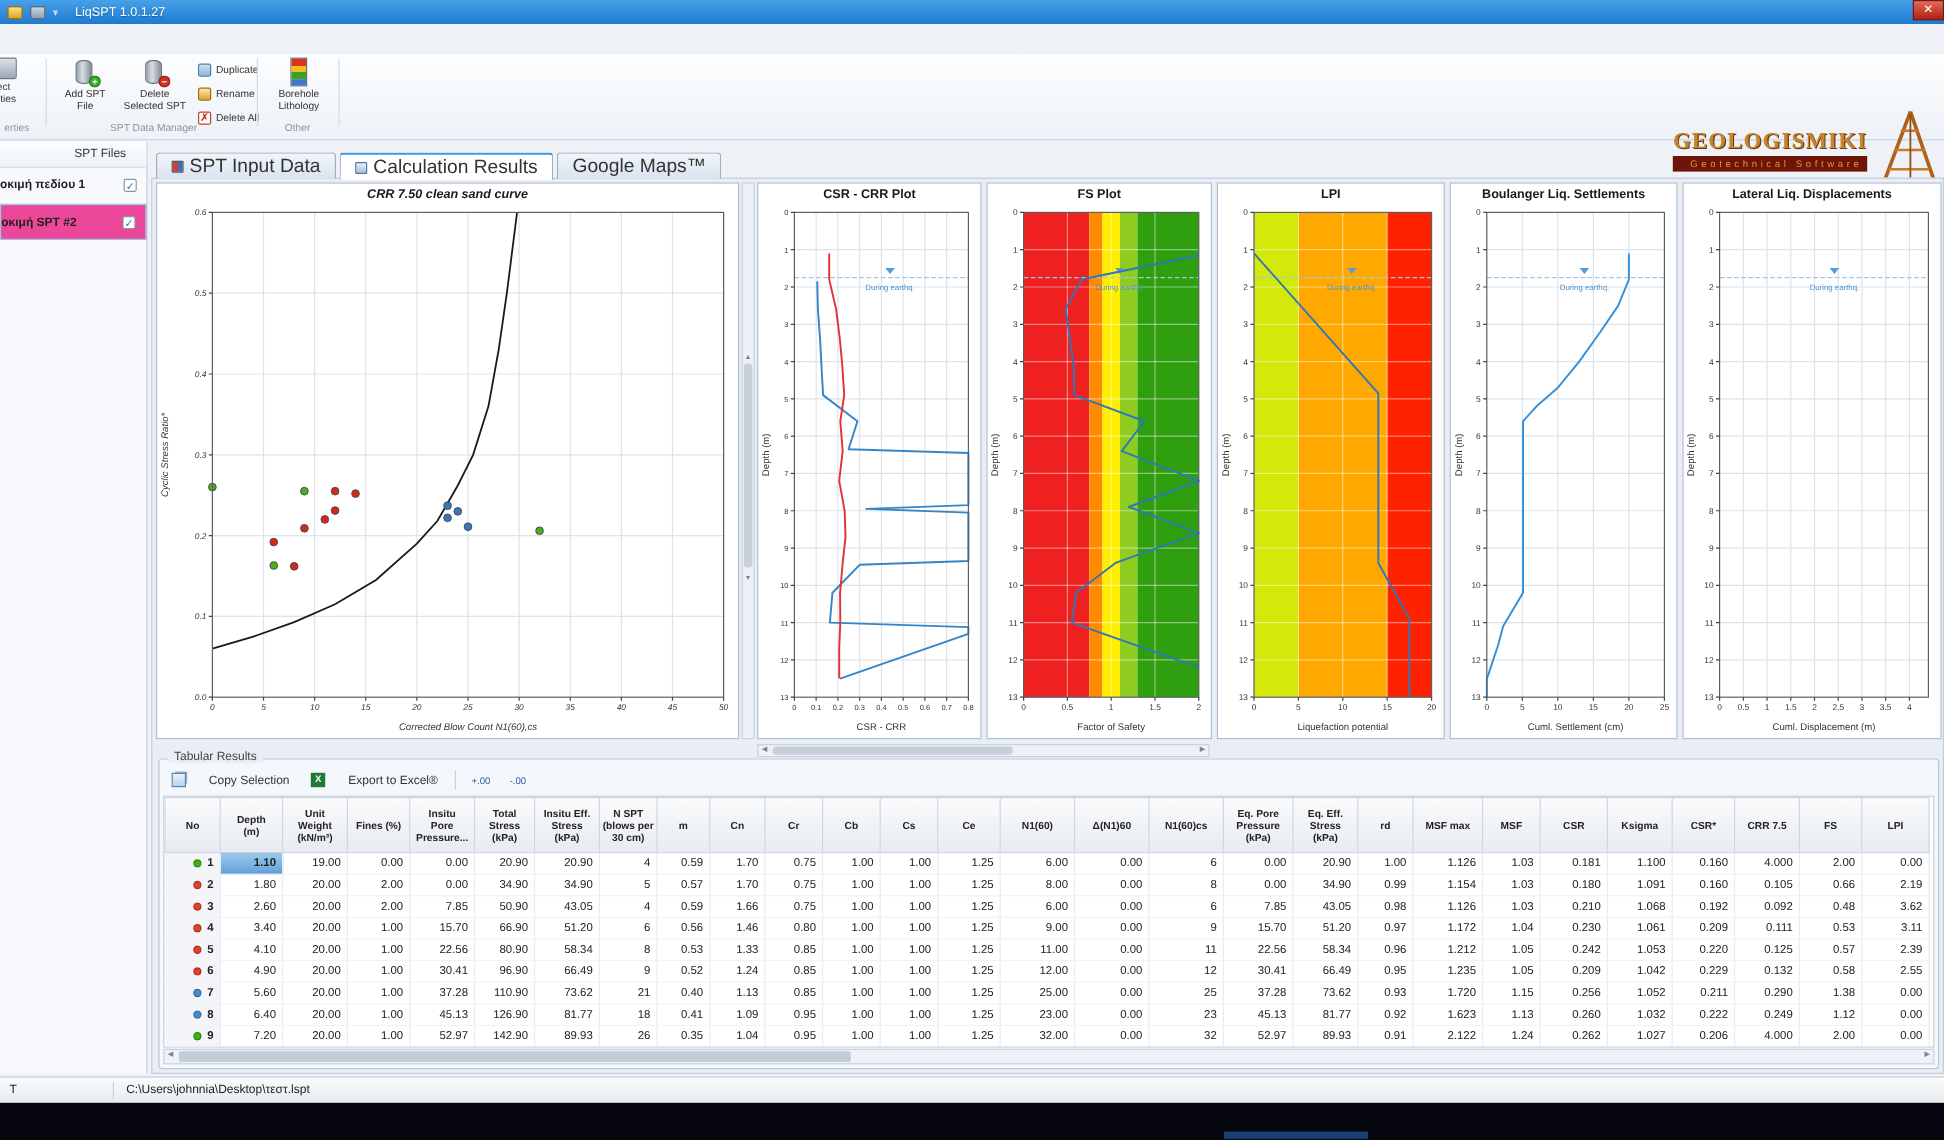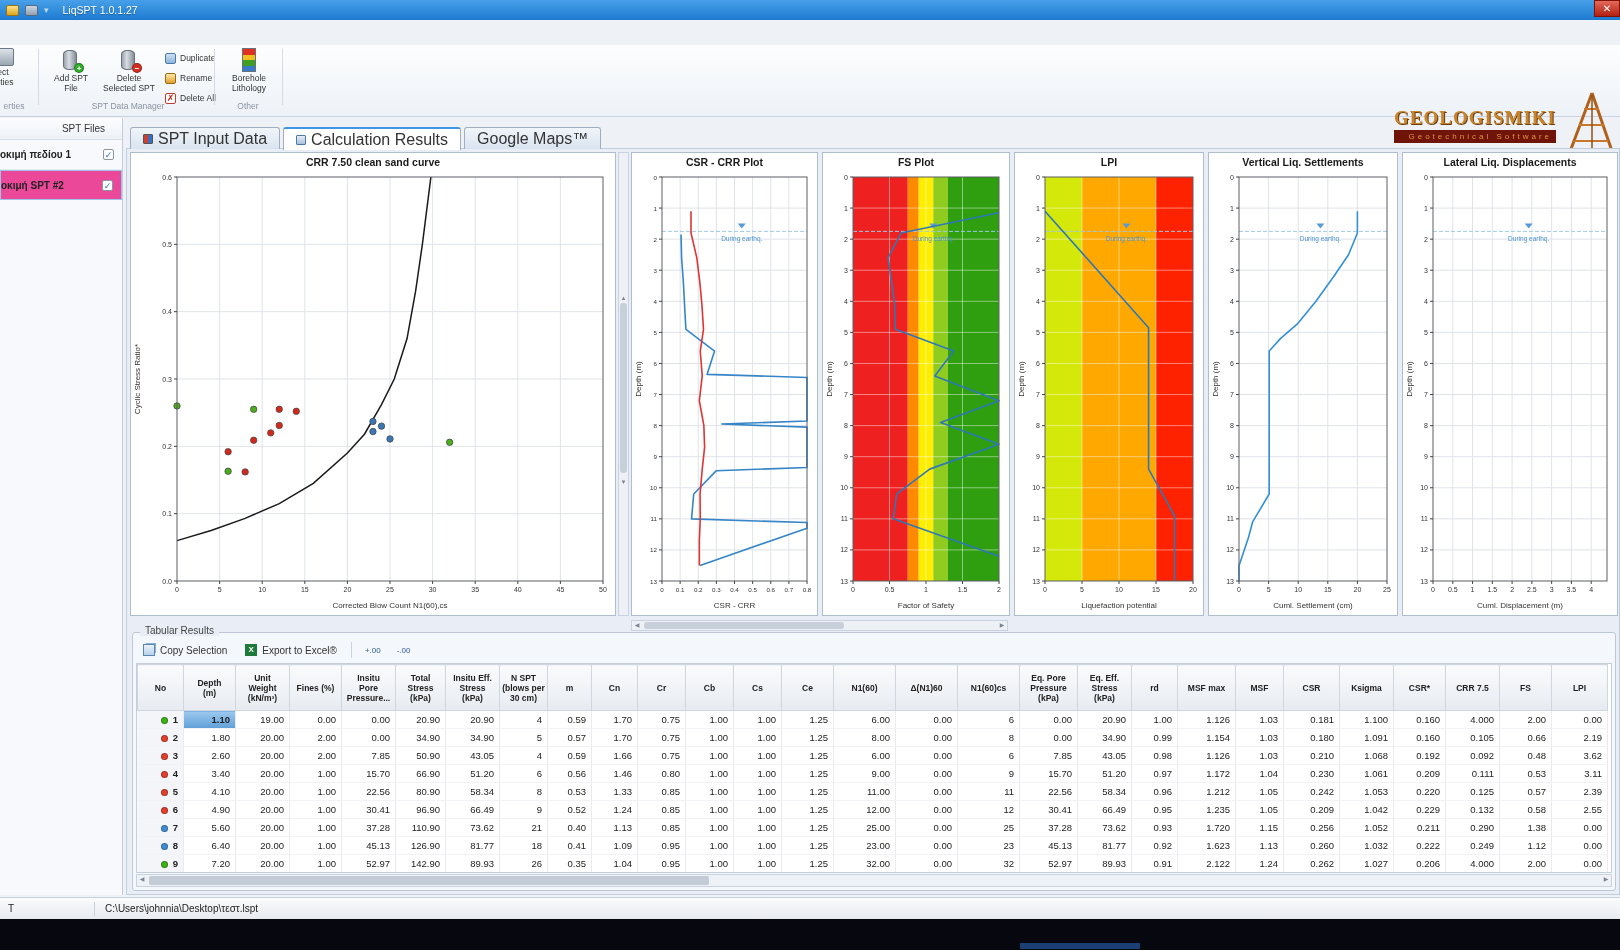--- a/index.html
+++ b/index.html
@@ -90,21 +90,21 @@
   .vthumb { position:absolute; left:1px; top:150px; width:7px; height:170px; background:#c6cfda; border-radius:3px; }
   .varrow { position:absolute; left:0; width:9px; height:10px; font-size:6px; color:#7a8694; text-align:center; line-height:10px; }
   .hscroll { position:absolute; left:631px; top:620px; width:377px; height:11px; background:#edf1f6; border:1px solid #c8d2e0; }
   .hthumb { position:absolute; left:12px; top:1px; width:200px; height:7px; background:#c6cfda; border-radius:3px; }
   .harrow { position:absolute; top:0; width:10px; height:9px; font-size:6px; color:#7a8694; text-align:center; line-height:9px; }
 
   
   .groupbox { position:absolute; left:132px; top:632px; width:1484px; height:259px; border:1px solid #bcc8d6; border-radius:3px; background:#f4f7fb; }
   .group-lbl { position:absolute; left:140px; top:625px; font-size:10px; color:#444; background:#e9eef6; padding:0 5px; }
   .ttoolbar { position:absolute; left:6px; top:7px; height:20px; display:flex; align-items:center; gap:10px; font-size:10px; color:#333; }
-  .tbtn { display:flex; align-items:center; gap:5px; padding:2px 4px; border-radius:2px;justify-content:flex-end; }
+  .tbtn { display:flex; align-items:center; gap:19px; padding:2px 4px; border-radius:2px;justify-content:flex-end; }
   .ico-copy { width:12px; height:12px; background:linear-gradient(#eaf2fa,#b8d2ea); border:1px solid #5a88b4; box-shadow:2px -2px 0 -1px #8ab0d4; }
   .ico-excel { width:12px; height:12px; background:#1e7a38; color:#fff; font-size:8px; font-weight:bold; text-align:center; line-height:12px; }
   .tsep { width:1px; height:16px; background:#c8d2de; }
   .ico-dec { font-size:8px; color:#2a5a9a; border:1px solid transparent; padding:1px 2px; }
   .tablewrap { position:absolute; left:3px; top:30px; right:3px; height:210px; overflow:hidden; background:#fff; border:1px solid #c4cedb; }
   table.res { border-collapse:collapse; table-layout:fixed; }
   table.res th { background:linear-gradient(#fafbfc,#e7ebf1); border:1px solid #d0d6e0; font-size:8.5px; color:#222;
     white-space:pre-line; text-align:center; vertical-align:middle; height:46px; font-weight:bold; padding:1px; }
   table.res td { border-right:1px solid #e8ecf1; border-bottom:1px solid #f0f2f5; font-size:9.5px; color:#222;
     height:18px; text-align:right; padding:0 5px; white-space:nowrap; }
@@ -226,21 +226,21 @@
       </div>
       <div class="dtab sel">
         <span class="dt-ico di1"></span>
         <span>Calculation Results</span>
       </div>
       <div class="dtab">
         <span>Google Maps™</span>
       </div>
     </div>
 
-  <div class="chart-panel" style="left: 130px; width: 486px;"><div class="chart-title">CRR 7.50 clean sand curve</div><svg width="482" height="440">
+  <div class="chart-panel" style="left: 130px; width: 486px; font-style: italic;"><div class="chart-title">CRR 7.50 clean sand curve</div><svg width="482" height="440">
         <line x1="88.6" y1="6" x2="88.6" y2="410" stroke="#dfe3e8"></line>
         <line x1="131.2" y1="6" x2="131.2" y2="410" stroke="#dfe3e8"></line>
         <line x1="173.8" y1="6" x2="173.8" y2="410" stroke="#dfe3e8"></line>
         <line x1="216.4" y1="6" x2="216.4" y2="410" stroke="#dfe3e8"></line>
         <line x1="259" y1="6" x2="259" y2="410" stroke="#dfe3e8"></line>
         <line x1="301.6" y1="6" x2="301.6" y2="410" stroke="#dfe3e8"></line>
         <line x1="344.2" y1="6" x2="344.2" y2="410" stroke="#dfe3e8"></line>
         <line x1="386.8" y1="6" x2="386.8" y2="410" stroke="#dfe3e8"></line>
         <line x1="429.40000000000003" y1="6" x2="429.40000000000003" y2="410" stroke="#dfe3e8"></line>
         <line x1="46" y1="342.6666666666667" x2="472" y2="342.6666666666667" stroke="#dfe3e8"></line>
@@ -504,21 +504,21 @@
         <text x="25" y="319.2692307692308" text-anchor="end" font-size="7" fill="#333">10</text>
         <line x1="30" y1="347.84615384615387" x2="27" y2="347.84615384615387" stroke="#444"></line>
         <text x="25" y="350.34615384615387" text-anchor="end" font-size="7" fill="#333">11</text>
         <line x1="30" y1="378.92307692307696" x2="27" y2="378.92307692307696" stroke="#444"></line>
         <text x="25" y="381.42307692307696" text-anchor="end" font-size="7" fill="#333">12</text>
         <line x1="30" y1="410" x2="27" y2="410" stroke="#444"></line>
         <text x="25" y="412.5" text-anchor="end" font-size="7" fill="#333">13</text>
         <text x="104" y="437" text-anchor="middle" font-size="8" fill="#333">Liquefaction potential</text>
         <text transform="translate(9 208) rotate(-90)" text-anchor="middle" font-size="8" fill="#333">Depth (m)</text>
       </svg></div>
-    <div class="chart-panel" style="left: 1208px; width: 190px;"><div class="chart-title">Vertical Liq. Settlements</div><svg width="186" height="440">
+    <div class="chart-panel" style="left: 1208px; width: 190px;"><div class="chart-title">Boulanger Liq. Settlements</div><svg width="186" height="440">
         <line x1="59.6" y1="6" x2="59.6" y2="410" stroke="#dfe3e8"></line>
         <line x1="89.2" y1="6" x2="89.2" y2="410" stroke="#dfe3e8"></line>
         <line x1="118.8" y1="6" x2="118.8" y2="410" stroke="#dfe3e8"></line>
         <line x1="148.4" y1="6" x2="148.4" y2="410" stroke="#dfe3e8"></line>
         <line x1="30" y1="37.07692307692308" x2="178" y2="37.07692307692308" stroke="#dfe3e8"></line>
         <line x1="30" y1="68.15384615384616" x2="178" y2="68.15384615384616" stroke="#dfe3e8"></line>
         <line x1="30" y1="99.23076923076924" x2="178" y2="99.23076923076924" stroke="#dfe3e8"></line>
         <line x1="30" y1="130.30769230769232" x2="178" y2="130.30769230769232" stroke="#dfe3e8"></line>
         <line x1="30" y1="161.3846153846154" x2="178" y2="161.3846153846154" stroke="#dfe3e8"></line>
         <line x1="30" y1="192.46153846153848" x2="178" y2="192.46153846153848" stroke="#dfe3e8"></line>

